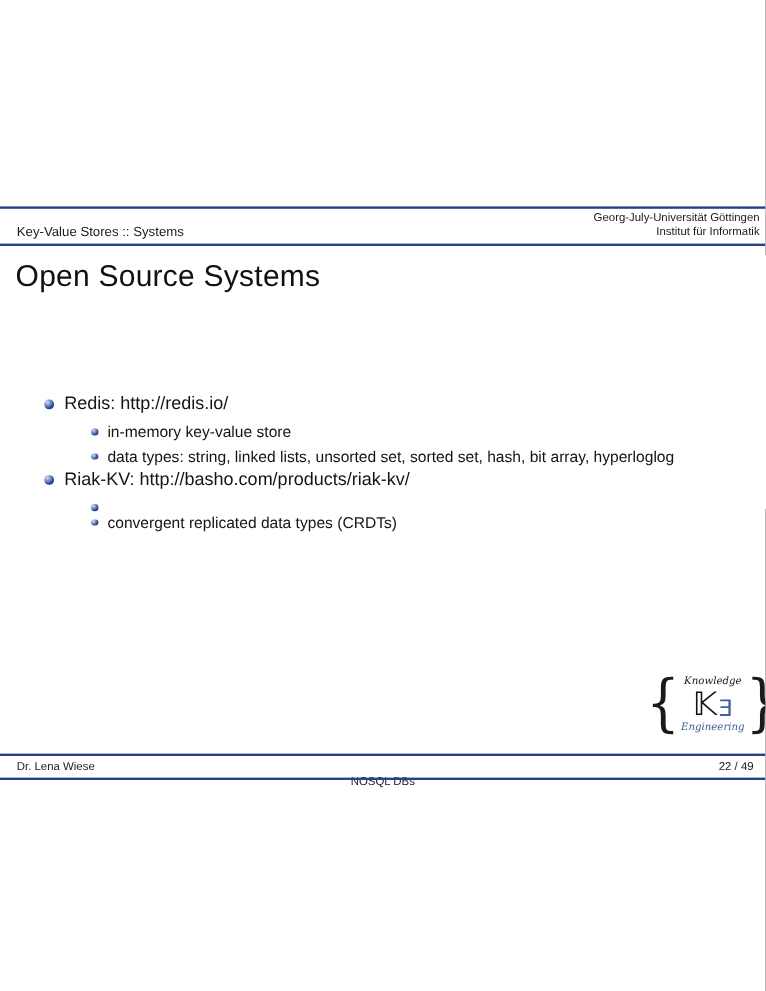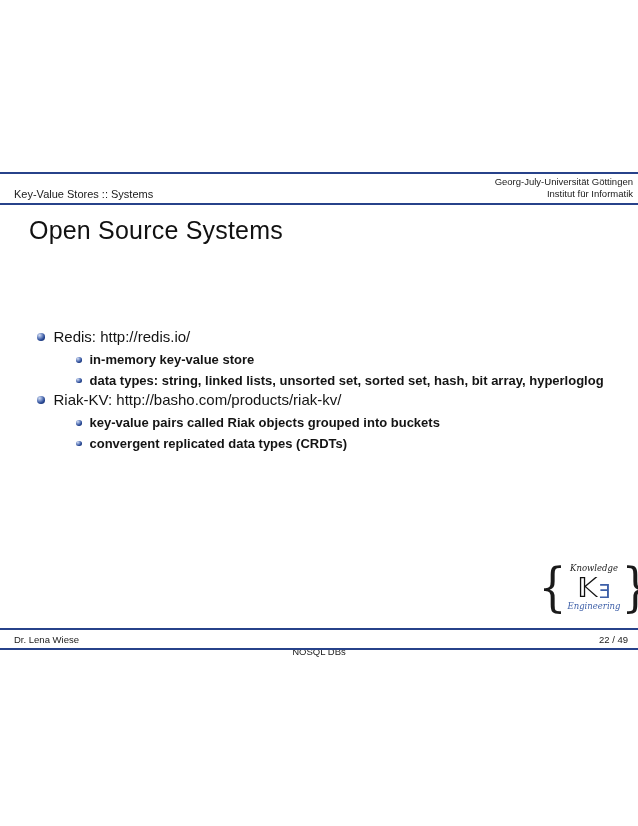--- a/index.html
+++ b/index.html
@@ -27,32 +27,32 @@
   }
   .header-right {
     position:absolute; right:5px; top:2px;
     text-align:right; font-size:9.5px; line-height:11.5px; color:#1a1a1a;
   }
 
   
   .slide-title {
     position:absolute; left:13px; top:216px;
     font-size:25px; font-weight:400; color:#111;
-    letter-spacing:0.2px; white-space:nowrap;margin-left:16px;
+    letter-spacing:0.2px; white-space:nowrap;
   }
 
   
   .content { position:absolute; left:36px; top:328px; width:580px; }
   .l1-item { display:flex; align-items:flex-start; font-size:15px; line-height:18px; }
   .bullet-l1 {
     flex:0 0 auto; width:7.5px; height:7.5px; border-radius:50%;
     margin:5px 9px 0 1px;
     background:radial-gradient(circle at 32% 28%, #d3ddf2 0%, #7f97cc 30%, #2a4a96 62%, #13295e 100%);
   }
-  .l2-list { margin:4px 0 0 39px;font-weight:bold; }
+  .l2-list { margin:4px 0 0 39px; }
   .l2-item { display:flex; align-items:flex-start; font-size:13px; line-height:20.5px; }
   .bullet-l2 {
     flex:0 0 auto; width:5.5px; height:5.5px; border-radius:50%;
     margin:7px 8px 0 1px;
     background:radial-gradient(circle at 32% 28%, #d3ddf2 0%, #7f97cc 30%, #2a4a96 62%, #13295e 100%);
   }
   .l2-text { max-width:521px; }
 
   
   .logo {
@@ -122,21 +122,20 @@
     </div>
 
     <div>
       <div class="l1-item">
         <span class="bullet-l1"></span>
         <span>Riak-KV: http://basho.com/products/riak-kv/</span>
       </div>
       <div class="l2-list">
         <div class="l2-item">
           <span class="bullet-l2"></span>
-          <span class="l2-text">key-value pairs called Riak objects grouped into buckets</span>
         </div>
         <div class="l2-item">
           <span class="bullet-l2"></span>
           <span class="l2-text">convergent replicated data types (CRDTs)</span>
         </div>
       </div>
     </div>
 
   </div>
 

